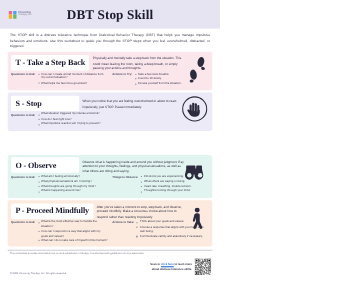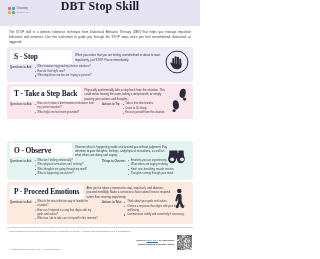--- a/index.html
+++ b/index.html
@@ -12,21 +12,21 @@
     overflow: hidden;
   }
 
   .page { width: 200px; height: 259px; position: relative; background: #fff; }
 
   
   .header {
     background: #e6e4f2;
     height: 26px;
     display: flex;
-    align-items: flex-end;
+    align-items: center;
     padding: 12px 8px;
     position: relative;
   }
   .brand { display: flex; align-items: center; gap: 1.5px; }
   .brand-mark {
     width: 7px; height: 7px;
     display: grid;
     grid-template-columns: 1fr 1fr;
     grid-template-rows: 1fr 1fr;
     gap: 0.5px;
@@ -212,20 +212,53 @@
         <span class="bt1">Choosing</span>
         <span class="bt2">Therapy, Inc.</span>
       </div>
     </div>
     <div class="title">DBT Stop Skill</div>
   </div>
 
   <div class="intro">The STOP skill is a distress tolerance technique from Dialectical Behavior Therapy (DBT) that helps you manage impulsive behaviors and emotions. Use this worksheet to guide you through the STOP steps when you feel overwhelmed, distracted, or triggered.</div>
 
   <div id="sections-host">
+      <div class="section sec-t">
+        <div class="sec-top">
+          <div class="letter-box">
+            <div class="lt">T - Take a Step Back</div>
+          </div>
+          <div class="sec-desc">Physically and mentally take a step back from the situation. This could mean leaving the room, taking a deep breath, or simply pausing your actions and thoughts.</div>
+        </div>
+        <div class="cols">
+          <div class="col">
+            <div class="col-label">Questions to Ask:</div>
+            <ul class="bullets">
+              <li>How can I create a brief moment of distance from my current situation?</li>
+              <li>What helps me feel more grounded?</li>
+            </ul>
+          </div>
+          <div class="col">
+            <div class="col-label">Actions to Try:</div>
+            <ul class="bullets">
+              <li>Take a few slow breaths.</li>
+              <li>Count to 10 slowly.</li>
+              <li>Excuse yourself from the situation.</li>
+            </ul>
+          </div>
+        </div>
+        <div class="sec-icon icon-steps"><svg width="17" height="28" viewBox="0 0 24 40">
+      <g fill="#2b2b3d">
+        <ellipse cx="16.5" cy="9" rx="4.3" ry="6.6" transform="rotate(12 16.5 9)"></ellipse>
+        <ellipse cx="19.2" cy="17.4" rx="2.5" ry="2.0" transform="rotate(12 19.2 17.4)"></ellipse>
+        <ellipse cx="6.8" cy="25.5" rx="4.3" ry="6.6" transform="rotate(-10 6.8 25.5)"></ellipse>
+        <ellipse cx="4.4" cy="33.8" rx="2.5" ry="2.0" transform="rotate(-10 4.4 33.8)"></ellipse>
+      </g>
+    </svg></div>
+      </div>
       <div class="section sec-s">
         <div class="sec-top">
           <div class="letter-box">
             <div class="lt">S - Stop</div>
           </div>
           <div class="sec-desc">When you notice that you are feeling overwhelmed or about to react impulsively, just STOP. Pause immediately.</div>
         </div>
         <div class="cols">
           <div class="col">
             <div class="col-label">Questions to Ask:</div>
@@ -241,53 +274,20 @@
       <circle cx="20" cy="20" r="18.2" fill="none" stroke="#2b2b3d" stroke-width="1.6"></circle>
       <g fill="#2b2b3d">
         <rect x="12.2" y="13.5" width="3.3" height="13" rx="1.6"></rect>
         <rect x="16.1" y="10.6" width="3.3" height="16" rx="1.6"></rect>
         <rect x="20.0" y="11.4" width="3.3" height="15.2" rx="1.6"></rect>
         <rect x="23.9" y="14.2" width="3.1" height="12.4" rx="1.5"></rect>
         <path d="M11.6 21.6c-1.5-1.6-3.4-0.2-2.4 1.6l2.6 4.3c1.7 2.9 3.9 4.4 7.2 4.4h2.7c3.5 0 5.9-2.4 5.9-5.9v-4.3h-3.1v2.6z"></path>
       </g>
     </svg></div>
       </div>
-      <div class="section sec-t">
-        <div class="sec-top">
-          <div class="letter-box">
-            <div class="lt">T - Take a Step Back</div>
-          </div>
-          <div class="sec-desc">Physically and mentally take a step back from the situation. This could mean leaving the room, taking a deep breath, or simply pausing your actions and thoughts.</div>
-        </div>
-        <div class="cols">
-          <div class="col">
-            <div class="col-label">Questions to Ask:</div>
-            <ul class="bullets">
-              <li>How can I create a brief moment of distance from my current situation?</li>
-              <li>What helps me feel more grounded?</li>
-            </ul>
-          </div>
-          <div class="col">
-            <div class="col-label">Actions to Try:</div>
-            <ul class="bullets">
-              <li>Take a few slow breaths.</li>
-              <li>Count to 10 slowly.</li>
-              <li>Excuse yourself from the situation.</li>
-            </ul>
-          </div>
-        </div>
-        <div class="sec-icon icon-steps"><svg width="17" height="28" viewBox="0 0 24 40">
-      <g fill="#2b2b3d">
-        <ellipse cx="16.5" cy="9" rx="4.3" ry="6.6" transform="rotate(12 16.5 9)"></ellipse>
-        <ellipse cx="19.2" cy="17.4" rx="2.5" ry="2.0" transform="rotate(12 19.2 17.4)"></ellipse>
-        <ellipse cx="6.8" cy="25.5" rx="4.3" ry="6.6" transform="rotate(-10 6.8 25.5)"></ellipse>
-        <ellipse cx="4.4" cy="33.8" rx="2.5" ry="2.0" transform="rotate(-10 4.4 33.8)"></ellipse>
-      </g>
-    </svg></div>
-      </div>
       <div class="section sec-o">
         <div class="sec-top">
           <div class="letter-box">
             <div class="lt">O - Observe</div>
           </div>
           <div class="sec-desc">Observe what is happening inside and around you without judgment. Pay attention to your thoughts, feelings, and physical sensations, as well as what others are doing and saying.</div>
         </div>
         <div class="cols">
           <div class="col">
             <div class="col-label">Questions to Ask:</div>
@@ -312,21 +312,21 @@
       <g fill="#2b2b3d">
         <path d="M11.5 4h6.2c1 0 1.7.8 1.7 1.8v3.4h1.2V5.8c0-1 .8-1.8 1.7-1.8h6.2c1 0 1.8.8 1.8 1.8v5.1l1.6 6.5c.3 1.2.4 2 .4 2.9 0 4-3.2 7.2-7.2 7.2s-7.2-3.2-7.2-7.2c0-.6 0-1 .1-1.5h-1.6c.1.5.1.9.1 1.5 0 4-3.2 7.2-7.2 7.2S2.1 24.3 2.1 20.3c0-.9.1-1.7.4-2.9l1.6-6.5V5.8C4.1 4.8 4.9 4 5.9 4"></path>
       </g>
       <circle cx="9.3" cy="20.3" r="3.6" fill="#e2f4ef"></circle>
       <circle cx="27.1" cy="20.3" r="3.6" fill="#e2f4ef"></circle>
     </svg></div>
       </div>
       <div class="section sec-p">
         <div class="sec-top">
           <div class="letter-box">
-            <div class="lt">P - Proceed Emotions</div>
+            <div class="lt">P - Proceed Mindfully</div>
           </div>
           <div class="sec-desc">After you've taken a moment to stop, step back, and observe, proceed mindfully. Make a conscious choice about how to respond rather than reacting impulsively.</div>
         </div>
         <div class="cols">
           <div class="col">
             <div class="col-label">Questions to Ask:</div>
             <ul class="bullets">
               <li>What is the most effective way to handle the situation?</li>
               <li>How can I respond in a way that aligns with my goals and values?</li>
               <li>What can I do to take care of myself in this moment?</li>

